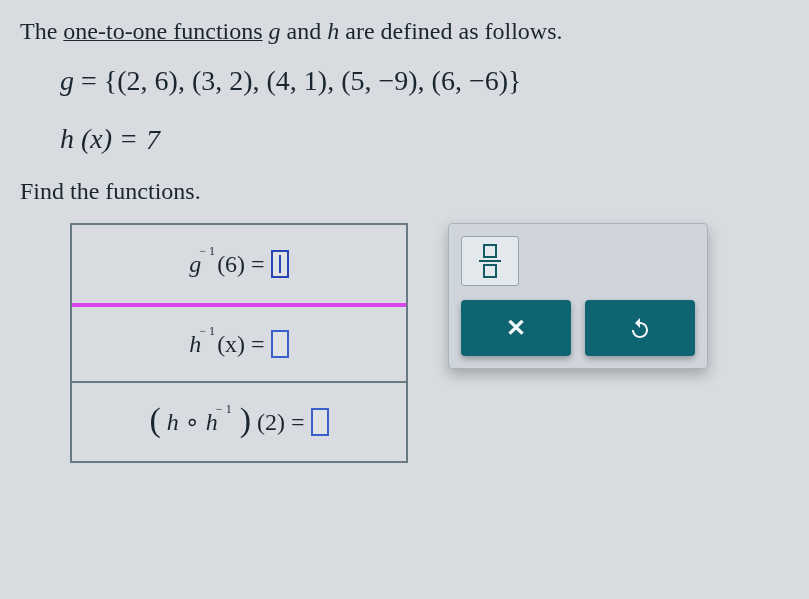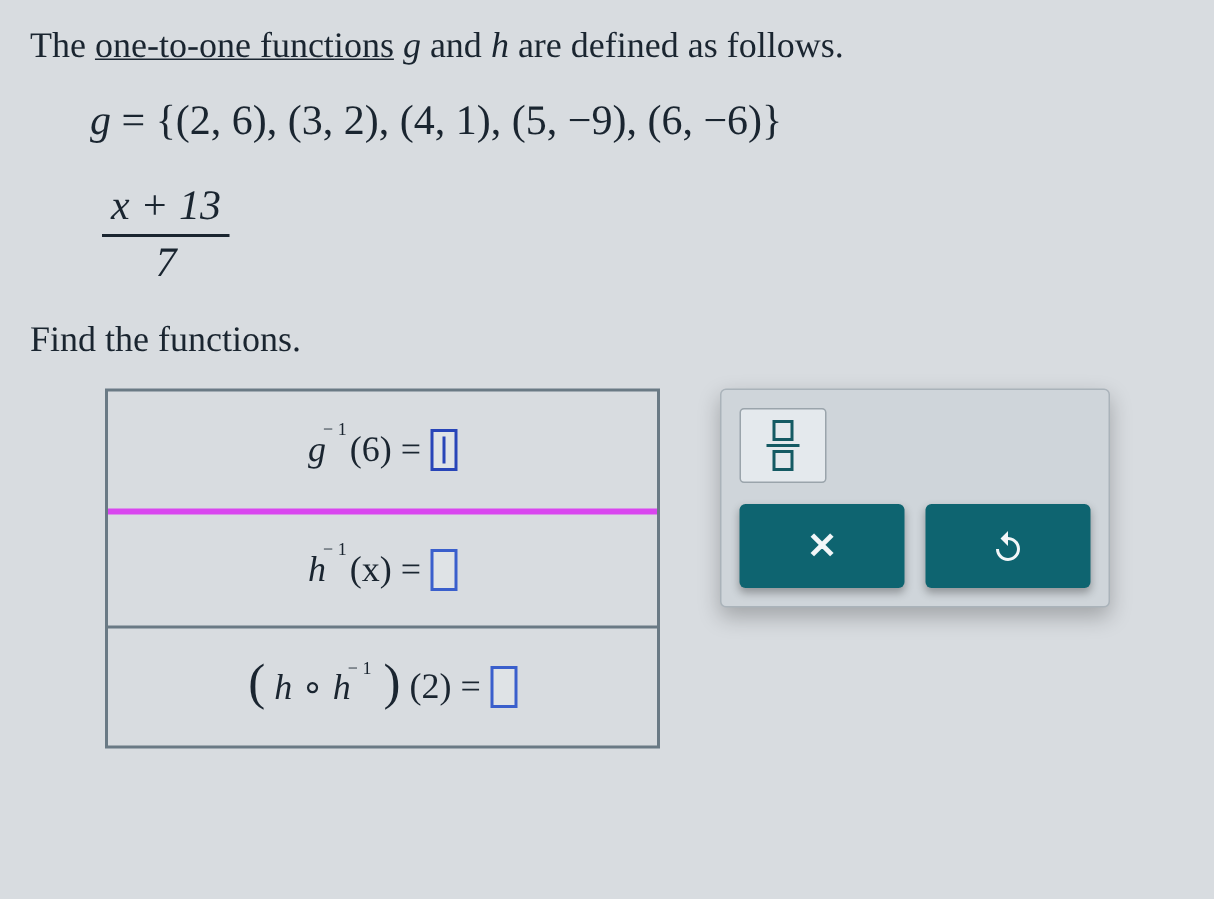--- a/index.html
+++ b/index.html
@@ -23,21 +23,21 @@
       display: inline-flex; flex-direction: column; align-items:center;
       vertical-align: middle; margin-left: 8px; font-style: italic;
     }
     .frac .num { border-bottom: 2px solid #1a2530; padding: 0 6px 2px; }
     .frac .den { padding-top: 2px; }
     .find { margin-bottom: 18px; }
 
     .answer-area { display:flex; align-items:flex-start; gap: 40px; padding-left: 50px;}
     .answer-table {
       border: 2px solid #6a7a85;
-      width: 370px;
+      width: 338px;
     }
     .answer-row {
       height: 78px;
       display:flex; align-items:center; justify-content:center;
       font-size: 24px;
     }
     .answer-row + .answer-row { border-top: 4px solid #d946ef; }
     .answer-row.last { border-top: 2px solid #6a7a85; height: 80px; border-bottom: none; }
     
     .expr { display:flex; align-items:center; gap:6px; }
@@ -97,22 +97,22 @@
 
 <div class="intro">
   <span>The </span><span class="underline">one-to-one functions</span><span> </span><span class="mvar">g</span><span> and </span><span class="mvar">h</span><span> are defined as follows.</span>
 </div>
 
 <div class="g-def">
   <span>g</span><span class="text"> = </span><span class="text">{(2,  6),  (3,  2),  (4,  1),  (5,  −9),  (6,  −6)}</span>
 </div>
 
 <div class="h-def">
+  <span class="lhs">h (x) = </span>
   <span class="frac">
-    <span class="num">x + 13</span>
     <span class="den">7</span>
   </span>
 </div>
 
 <div class="find">Find the functions.</div>
 
 <div class="answer-area">
   <div class="answer-table">
     <div class="answer-row">
       <div class="expr">

